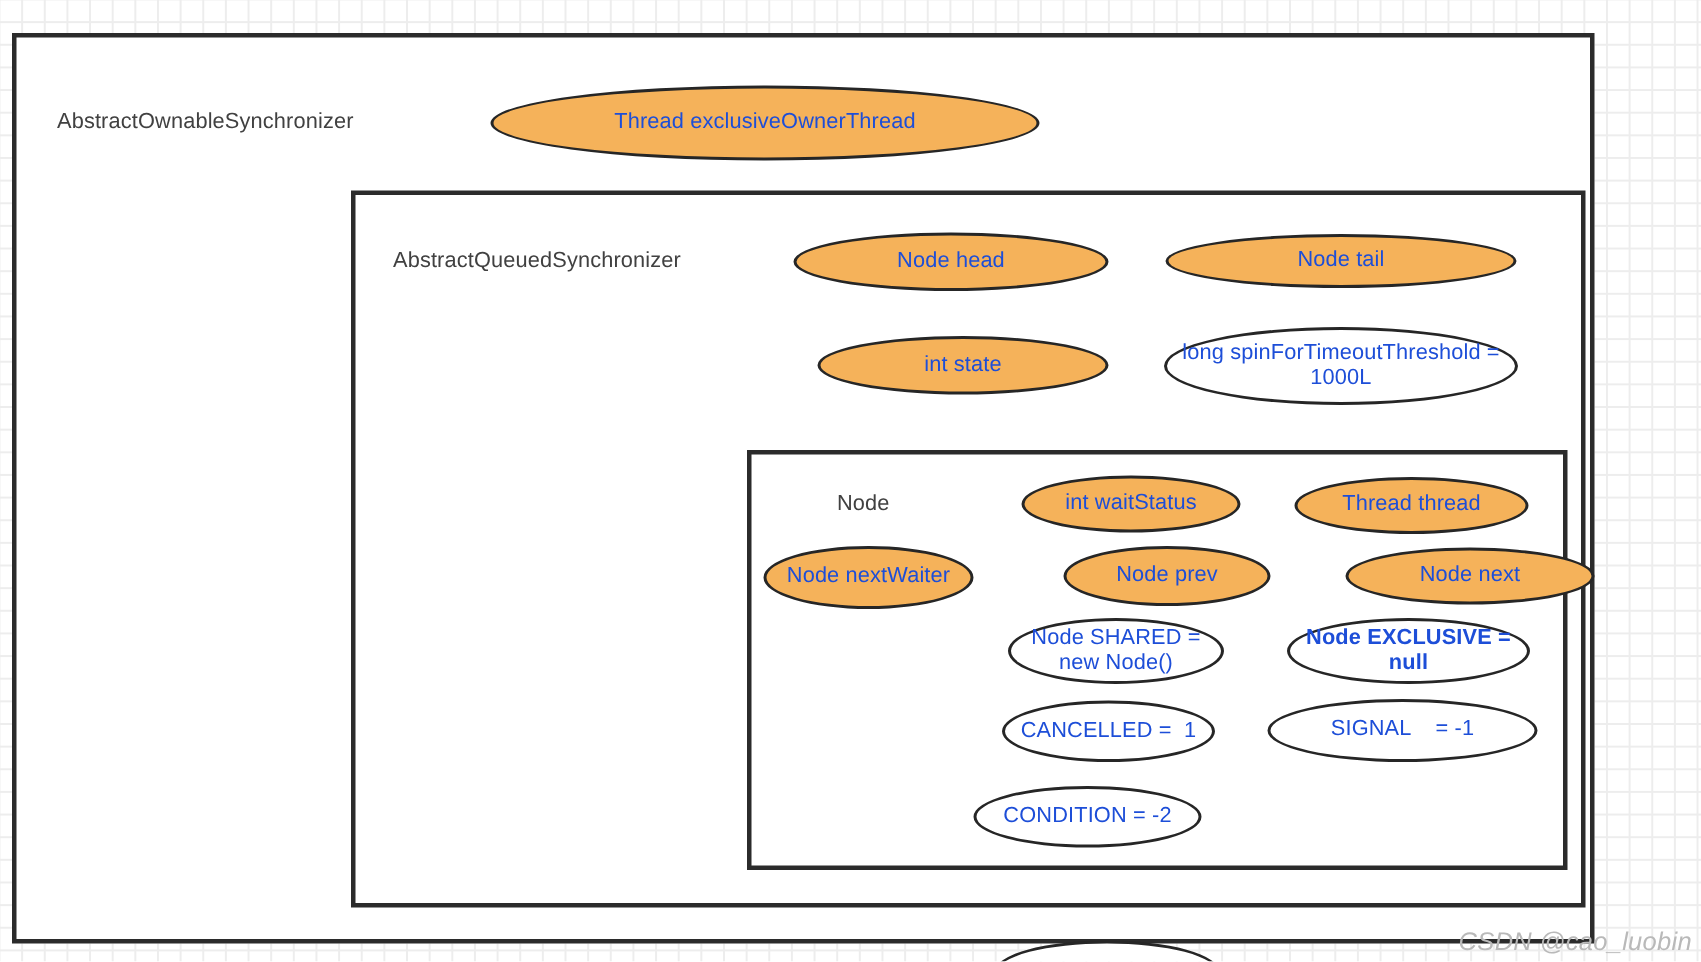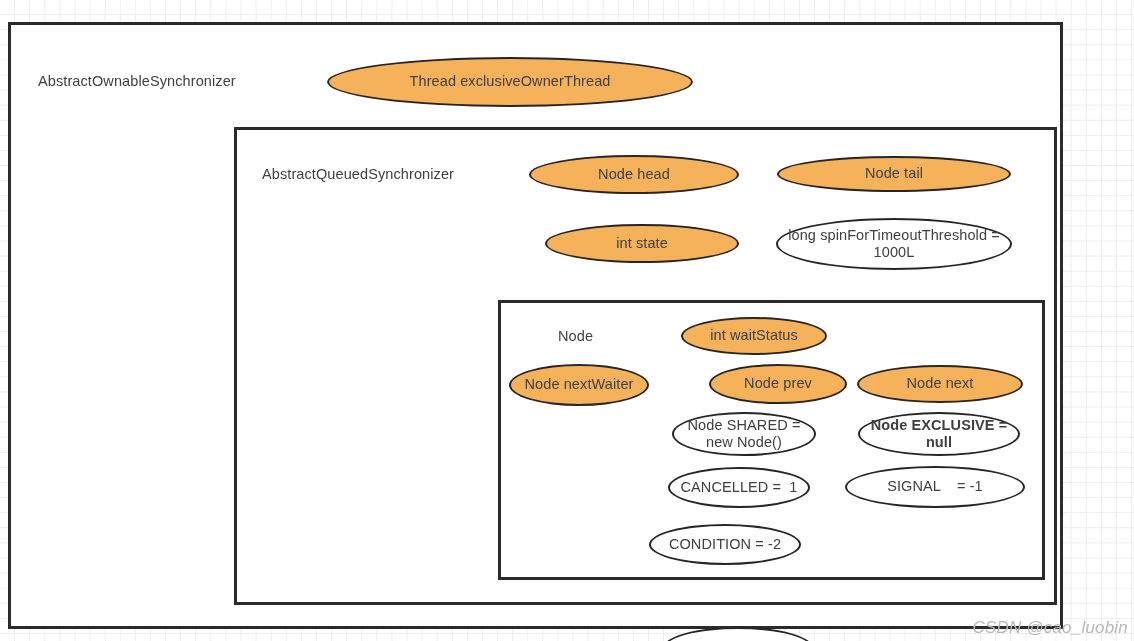--- a/index.html
+++ b/index.html
@@ -48,21 +48,21 @@
   
   .ellipse {
     position: absolute;
     box-sizing: border-box;
     border: 2.4px solid #262626;
     border-radius: 50%;
     display: flex;
     align-items: center;
     justify-content: center;
     text-align: center;
-    color: #404040;
+    color: #1d4ed8;
     font-size: 14.5px;
     line-height: 1.2;
     letter-spacing: .1px;
     white-space: pre;
   }
   .ellipse.filled { background: #F5B25A; }
   .ellipse.hollow { background: #ffffff; }
   .ellipse .lbl { display: block; width: 120%; }
 
   
@@ -121,30 +121,33 @@
   </div>
 
   <div class="ellipse hollow" style="left:776px; top:218px; width:236px; height:52px;">
     <span class="lbl" style="white-space:normal; width:106%;">long spinForTimeoutThreshold = 1000L</span>
   </div>
 
   <div class="ellipse filled" style="left:681px; top:317px; width:146px; height:38px;">
     <span class="lbl">int waitStatus</span>
   </div>
 
+  <div class="ellipse filled" style="left:863px; top:318px; width:156px; height:38px;">
+    <span class="lbl">Thread thread</span>
+  </div>
 
   <div class="ellipse filled" style="left:509px; top:364px; width:140px; height:42px;">
     <span class="lbl">Node nextWaiter</span>
   </div>
 
   <div class="ellipse filled" style="left:709px; top:364px; width:138px; height:40px;">
     <span class="lbl">Node prev</span>
   </div>
 
-  <div class="ellipse filled" style="left:857px; top:365px; width:166px; height:38px;text-align:center;">
+  <div class="ellipse filled" style="left:897px; top:365px; width:166px; height:38px;text-align:center;">
     <span class="lbl">Node next</span>
   </div>
 
   <div class="ellipse hollow" style="left:672px; top:412px; width:144px; height:44px;">
     <span class="lbl" style="white-space:normal; width:104%;">Node SHARED = new Node()</span>
   </div>
 
   <div class="ellipse hollow" style="left:858px; top:412px; width:162px; height:44px;">
     <span class="lbl" style="white-space:normal; width:104%;font-weight:bold;">Node EXCLUSIVE = null</span>
   </div>

